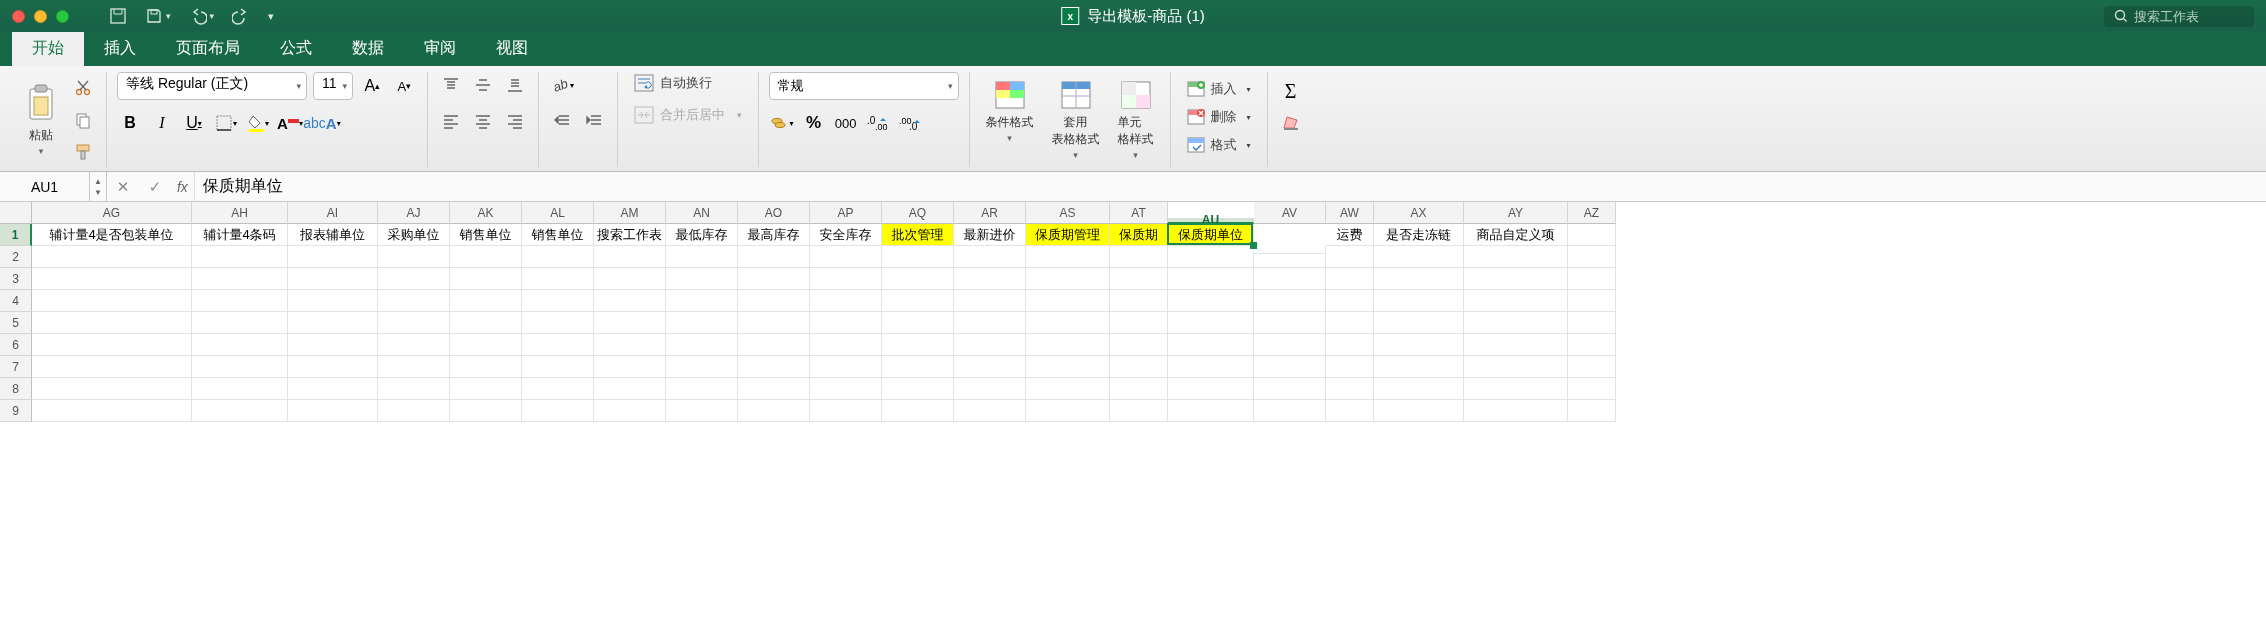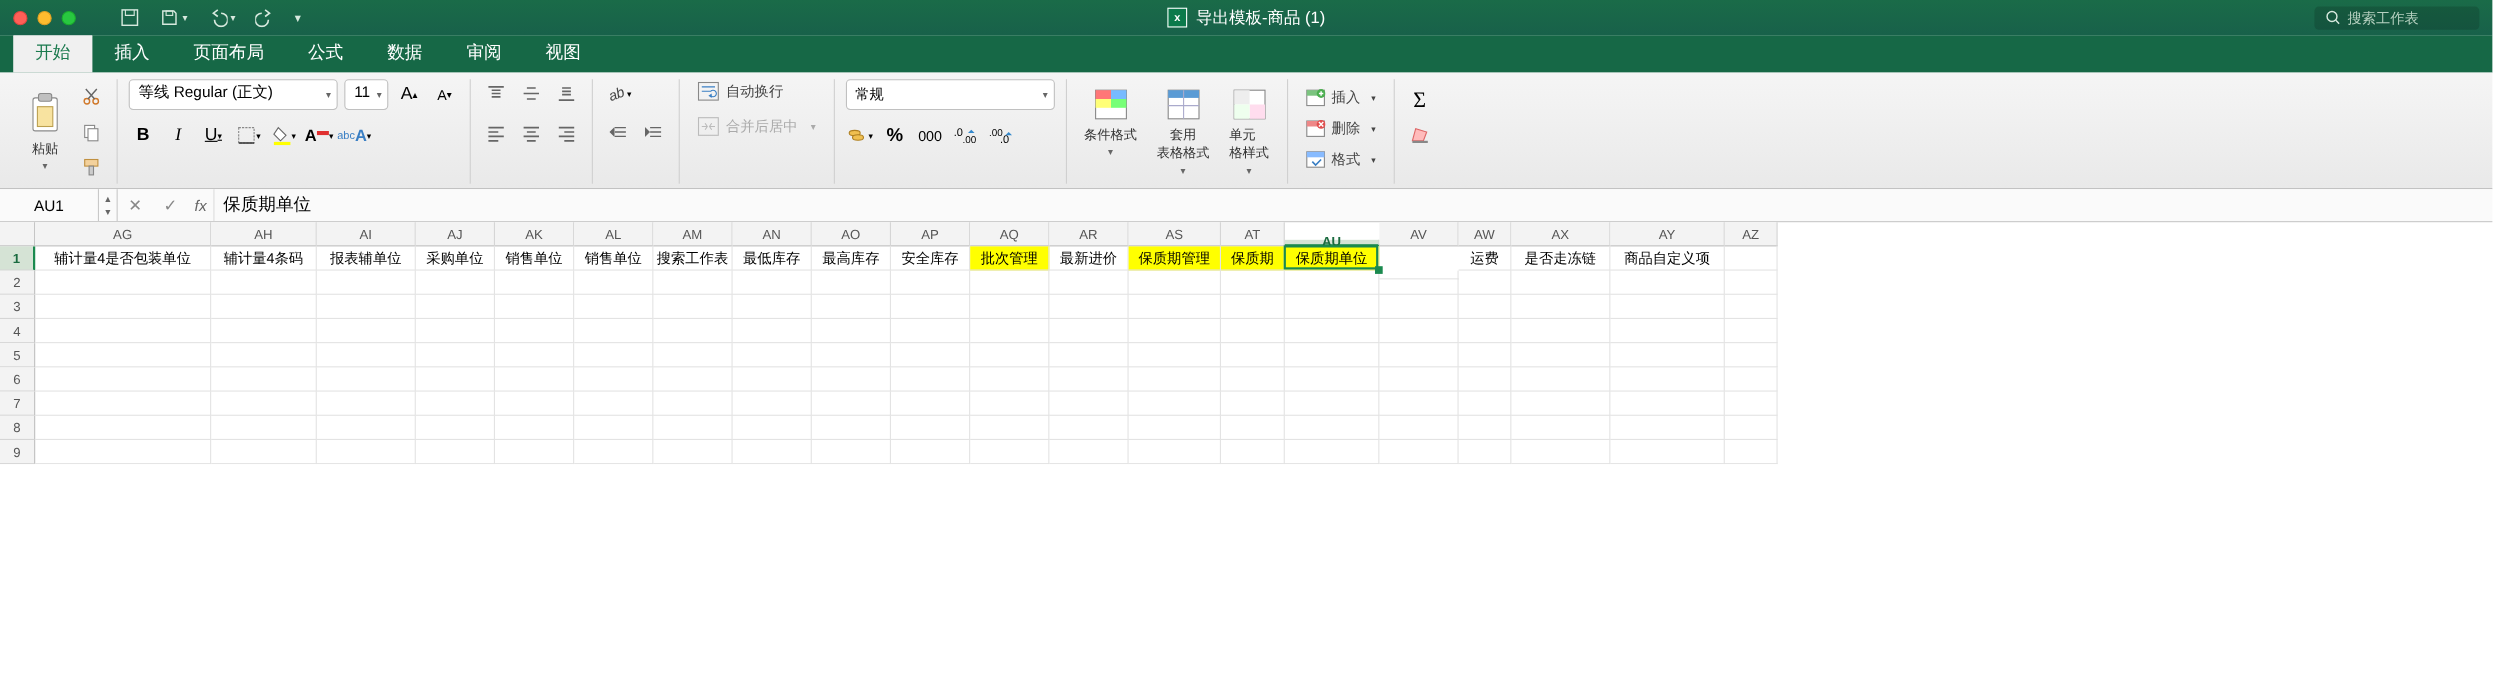--- a/index.html
+++ b/index.html
@@ -193,21 +193,21 @@
             <span style="font-size:8px">▾</span>
           </span>
         <span class="small-btn">
             <span style="font-size:15px;font-weight:bold;">A</span>
             <svg width="15" height="4" style="position:relative;top:-2px">
               <rect width="15" height="4" fill="#e03030"></rect>
             </svg>
             <span style="font-size:8px">▾</span>
           </span>
         <span class="small-btn" style="font-size:10px;">
-            <span style="display:block;font-size:10px;color:#3a7fc4">abc</span>
+            <span style="display:block;font-size:14px;color:#3a7fc4">abc</span>
             <span style="font-size:15px;color:#3a7fc4;font-weight:bold;">A</span>
             <span style="font-size:8px">▾</span>
           </span>
       </div>
     </div>
   </div>
 
   <div class="group">
     <div class="row2">
       <div class="group-row">

